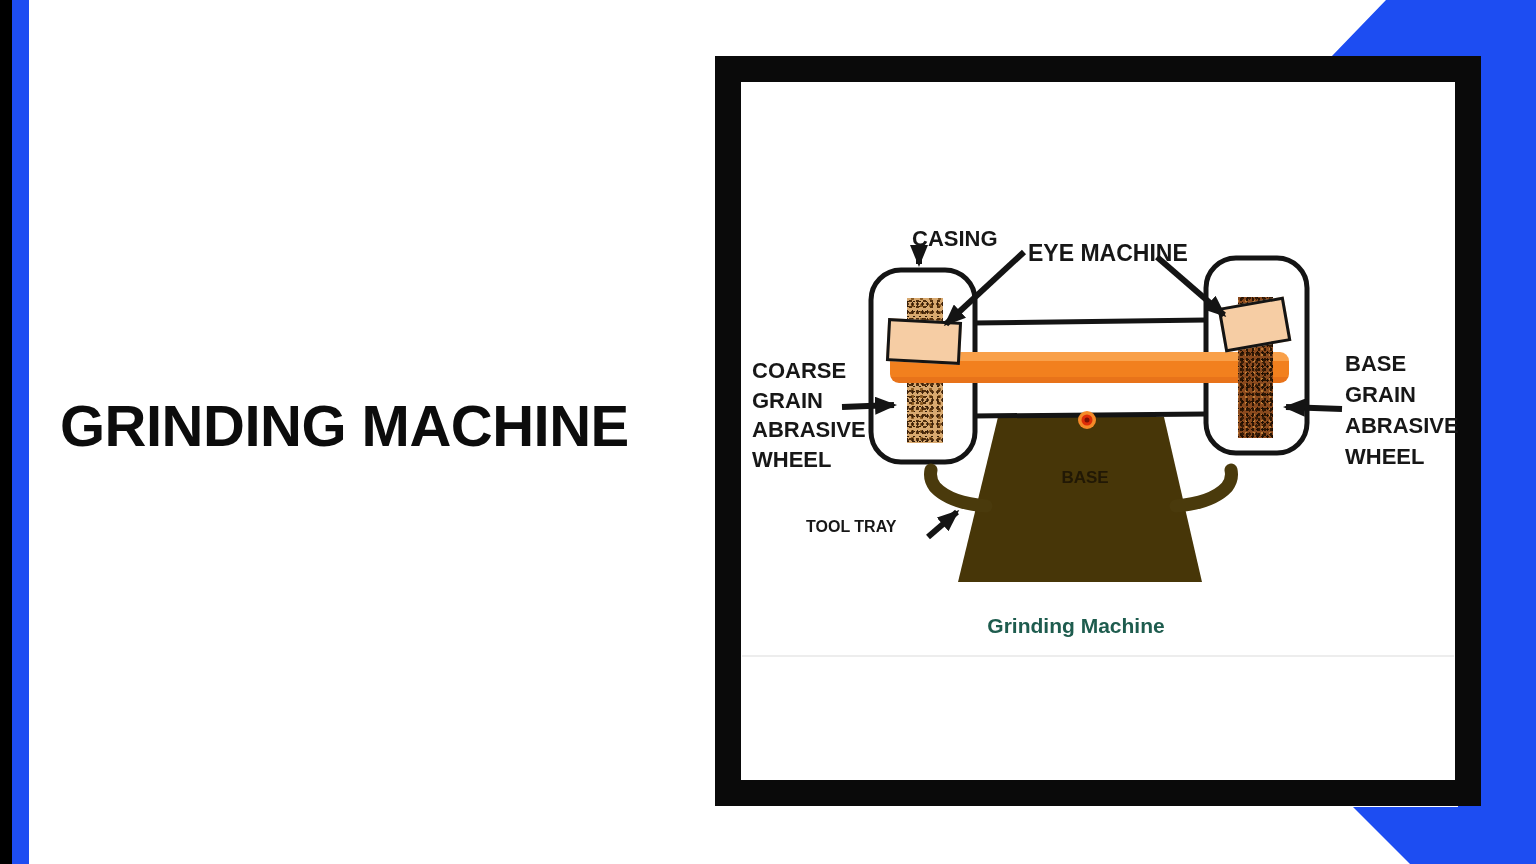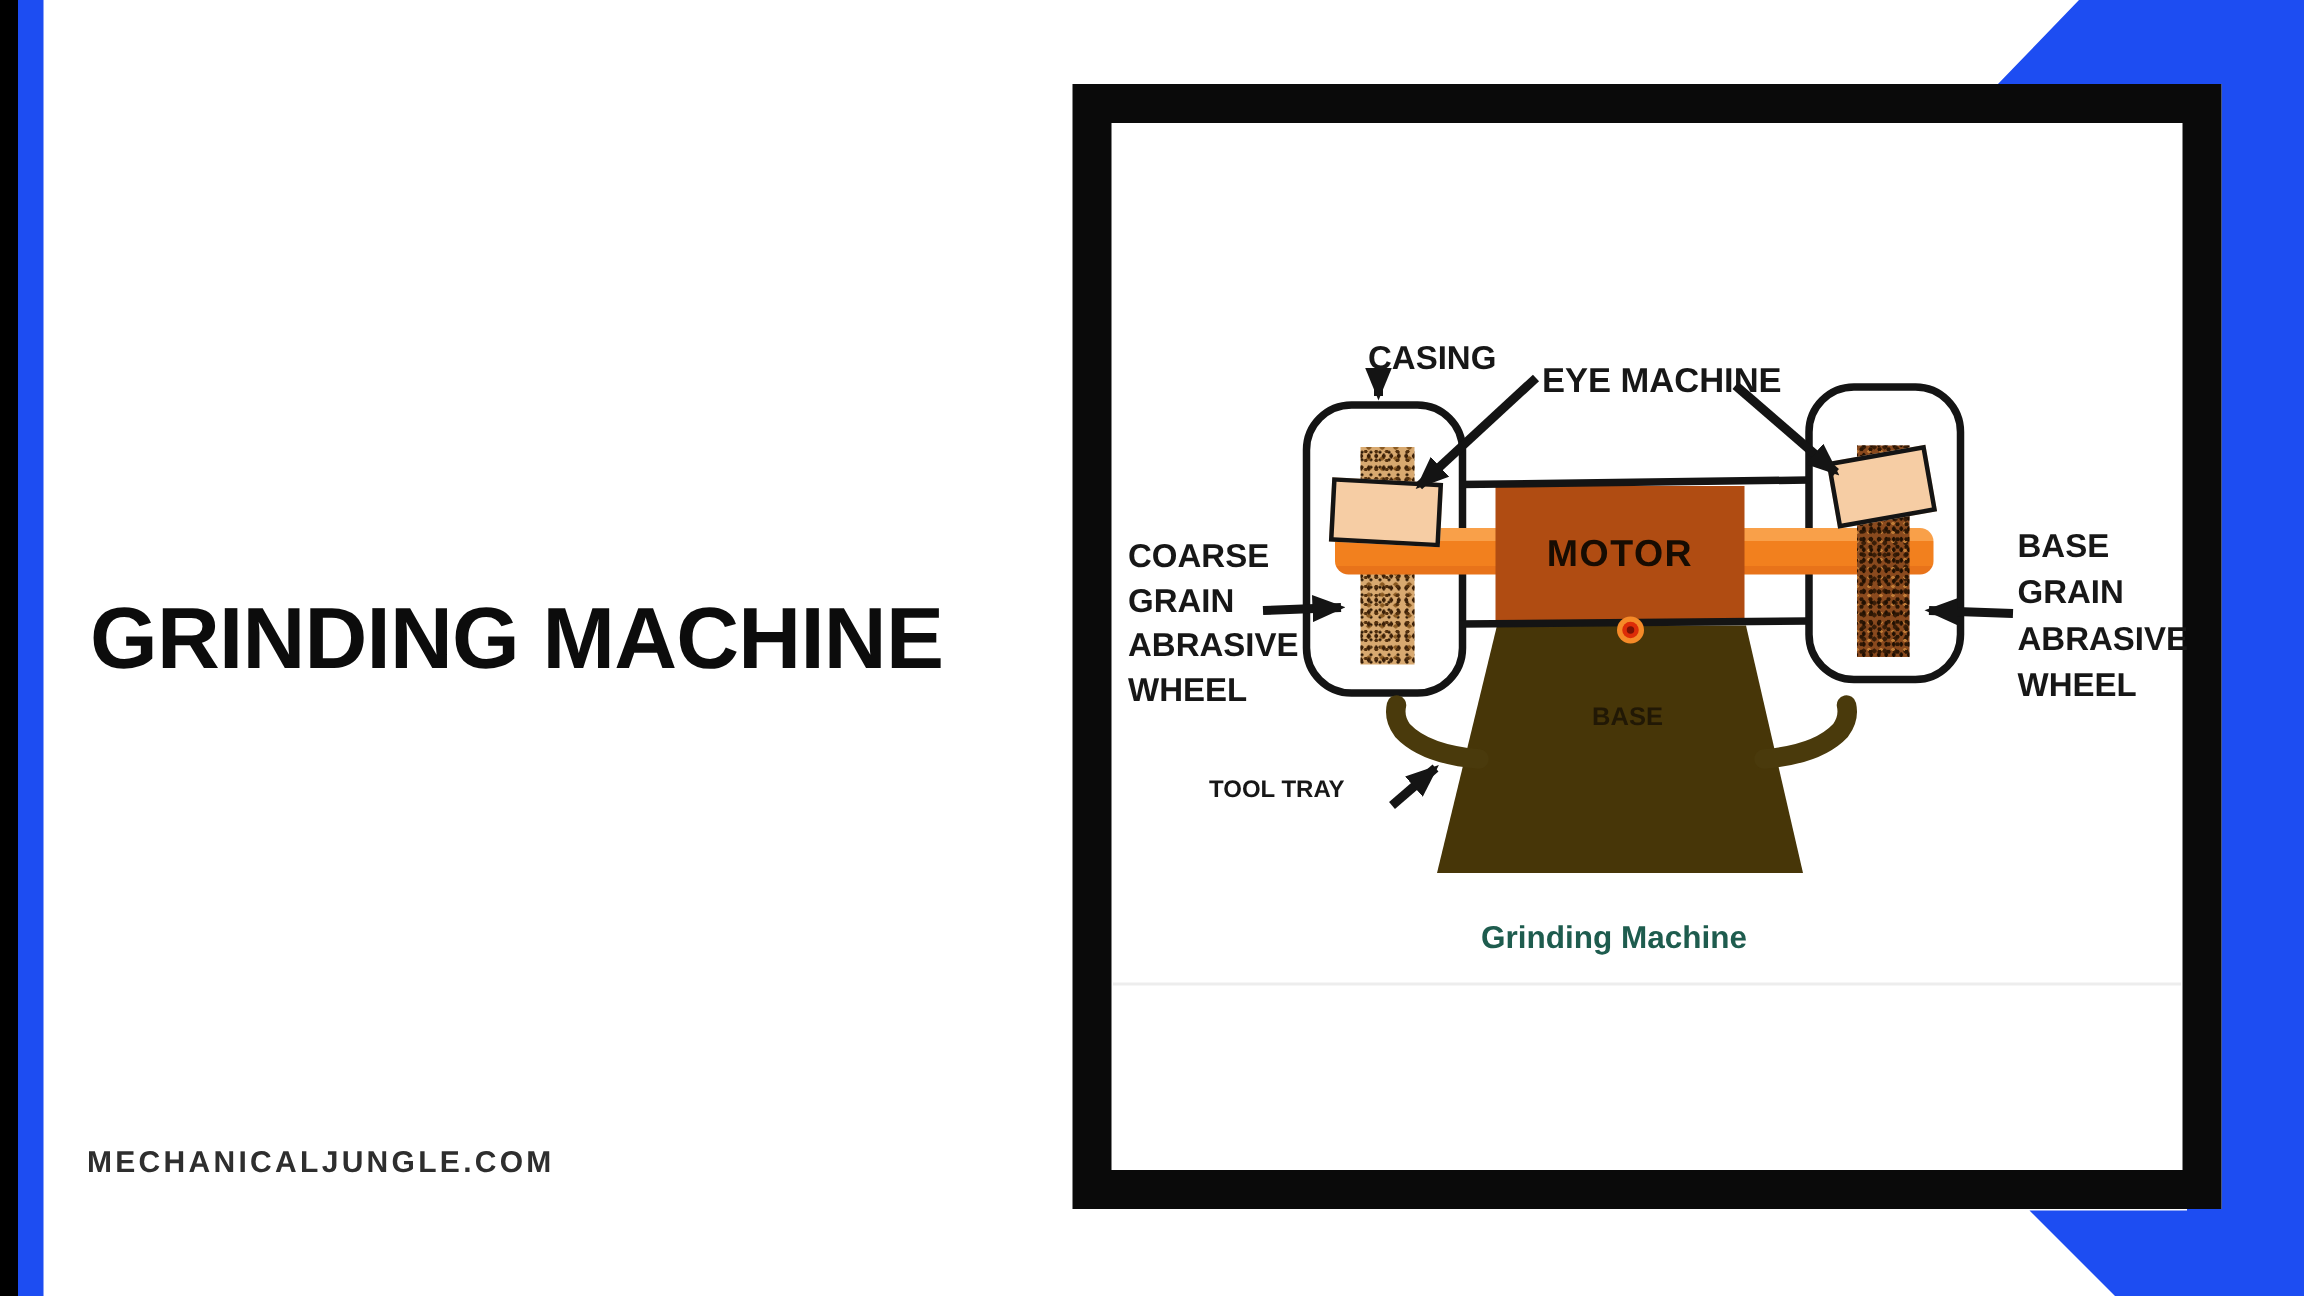--- a/index.html
+++ b/index.html
@@ -73,40 +73,36 @@
 </head>
 <body>
 
 <div class="stage">
 
   <div class="abs accent-blue"></div>
   <div class="abs edge-black"></div>
   <div class="abs edge-blue"></div>
 
   <div class="abs page-title">GRINDING MACHINE</div>
-  <div class="abs brand">MECHANICALJUNGLE.COM</div>
 
   <div class="abs frame"></div>
   <div class="abs faint-line"></div>
 
   <svg class="abs svg-layer" viewBox="0 0 1536 864">
     <rect x="871" y="270" width="104" height="192" rx="30" fill="none" stroke="#141414" stroke-width="5"></rect>
     <rect x="1206" y="258" width="101" height="195" rx="30" fill="none" stroke="#141414" stroke-width="5"></rect>
     <polygon points="998,417 1164,417 1202,582 958,582" fill="#473608"></polygon>
     <path d="M 986 506 Q 950 503 935 487 Q 929 479 931 470" fill="none" stroke="#4a3a0c" stroke-width="13" stroke-linecap="round"></path>
     <path d="M 1176 506 Q 1212 503 1227 487 Q 1233 479 1231 470" fill="none" stroke="#4a3a0c" stroke-width="13" stroke-linecap="round"></path>
   </svg>
 
   <div class="abs wheel wheel-left"></div>
   <div class="abs shaft"></div>
   <div class="abs wheel wheel-right"></div>
 
-  <div class="abs motor">
-    <span class="motor-label">MOTOR</span>
-  </div>
 
   <div class="abs shield shield-left"></div>
   <div class="abs shield shield-right"></div>
 
   <svg class="abs svg-layer svg-overlay" viewBox="0 0 1536 864">
     <defs>
       <marker id="ah" markerUnits="userSpaceOnUse" markerWidth="22" markerHeight="18" refX="19" refY="9" orient="auto">
         <polygon points="0,0 22,9 0,18" fill="#141414"></polygon>
       </marker>
     </defs>

